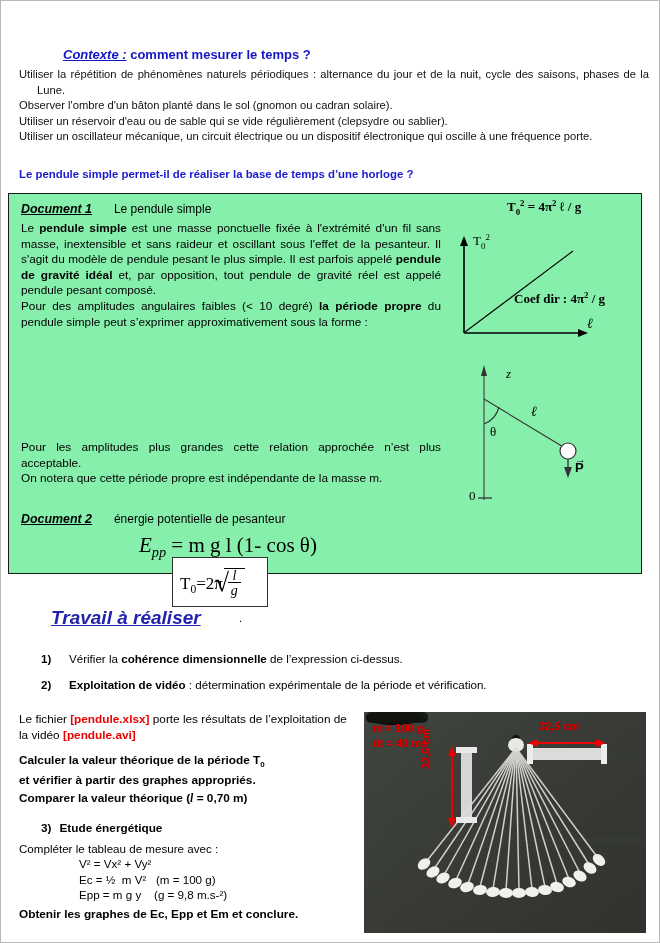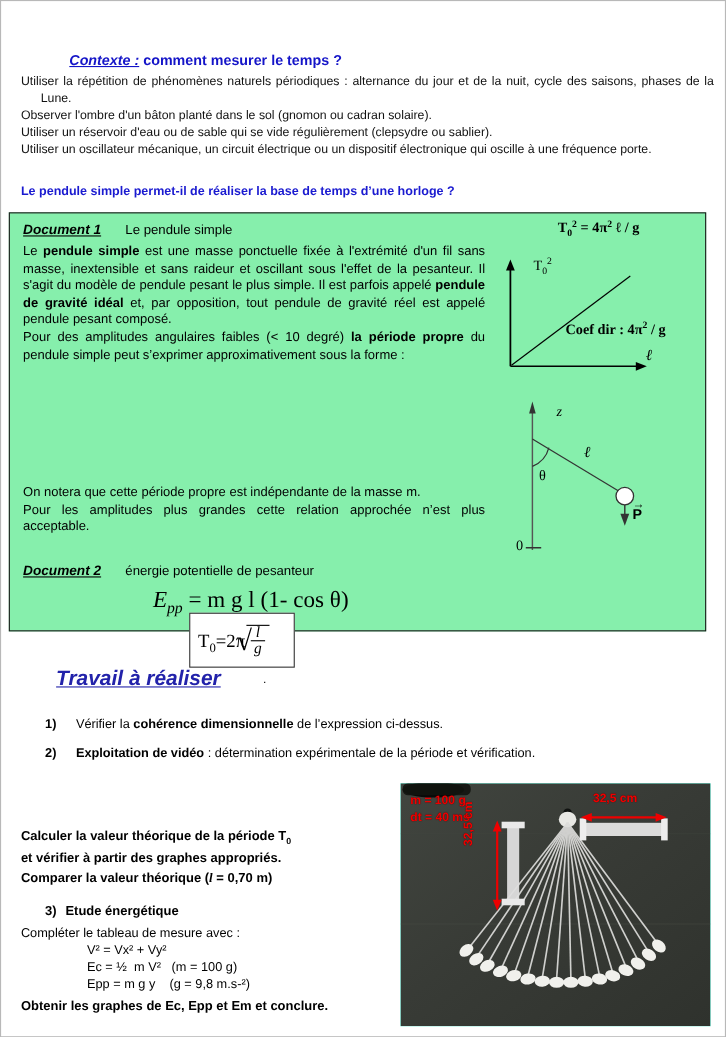--- a/index.html
+++ b/index.html
@@ -329,22 +329,22 @@
 
     <div class="formula-box">
       <div class="formula-inner">
         <span>T</span><sub>0</sub><span>=2π</span><span class="sqrt-wrap"><span class="sqrt-sym">√</span><span class="frac"><span class="num">l</span><span class="den">g</span></span></span>
       </div>
     </div>
 
     <div class="dot-tiny">.</div>
 
     <div class="d1-tail">
+      <p>Pour les amplitudes plus grandes cette relation approchée n’est plus acceptable.</p>
       <p>On notera que cette période propre est indépendante de la masse m.</p>
-      <p>Pour les amplitudes plus grandes cette relation approchée n’est plus acceptable.</p>
     </div>
 
     <div class="d2-head">
       <b>Document 2</b><span class="sub">énergie potentielle de pesanteur</span>
     </div>
     <div class="d2-formula">
       <span>E</span><sub>pp</sub><span class="up"> =  m g l (1- cos θ)</span>
     </div>
 
     <div class="graph-area">
@@ -354,21 +354,21 @@
         <polygon points="15,40 11,50 19,50" fill="#000"></polygon>
 
         <line x1="15" y1="137" x2="131" y2="137" stroke="#000" stroke-width="1.4"></line>
         <polygon points="139,137 129,133 129,141" fill="#000"></polygon>
 
         <line x1="16" y1="136" x2="124" y2="55" stroke="#000" stroke-width="1.1"></line>
       </svg>
       <div style="position:absolute;left:58px;top:2px;font-family:'Liberation Serif',serif;font-size:13px;font-weight:bold;">
         <span>T</span><sub>0</sub><sup>2</sup><span> = 4π</span><sup>2</sup><span> ℓ / g</span>
       </div>
-      <div style="position:absolute;left:24px;top:36px;font-family:'Liberation Serif',serif;font-size:13px;margin-left:12px;">
+      <div style="position:absolute;left:24px;top:36px;font-family:'Liberation Serif',serif;font-size:13px;">
         <span>T</span><sub>0</sub><sup>2</sup>
       </div>
       <div style="position:absolute;left:138px;top:120px;font-family:'Liberation Serif',serif;font-size:14px;font-style:italic;">ℓ</div>
       <div style="position:absolute;left:65px;top:94px;font-family:'Liberation Serif',serif;font-size:13px;font-weight:bold;">
         <span>Coef dir : 4π</span><sup>2</sup><span> / g</span>
       </div>
     </div>
 
     <div class="pend-area">
       <svg width="190" height="165" viewBox="0 0 190 165">
@@ -405,20 +405,23 @@
 
   <div class="numlist">
     <div class="li">
       <span class="n">1)</span><span>Vérifier  la </span><b>cohérence dimensionnelle</b><span> de l’expression ci-dessus.</span>
     </div>
     <div class="li">
       <span class="n">2)</span><span></span><b>Exploitation de vidéo</b><span> : détermination expérimentale de la période et vérification.</span>
     </div>
   </div>
 
+  <div class="filetext">
+    <span>Le fichier </span><span class="red">[pendule.xlsx]</span><span> porte les résultats de l’exploitation de la vidéo </span><span class="red">[pendule.avi]</span>
+  </div>
 
   <div class="calc-block">
     <p><span>Calculer la valeur théorique de la période T</span><sub>0</sub></p>
     <p>et vérifier à partir des graphes appropriés.</p>
   </div>
 
   <div class="compare-block">
     <span>Comparer  la valeur théorique (</span><i>l</i><span> = 0,70 m)</span>
   </div>
 

